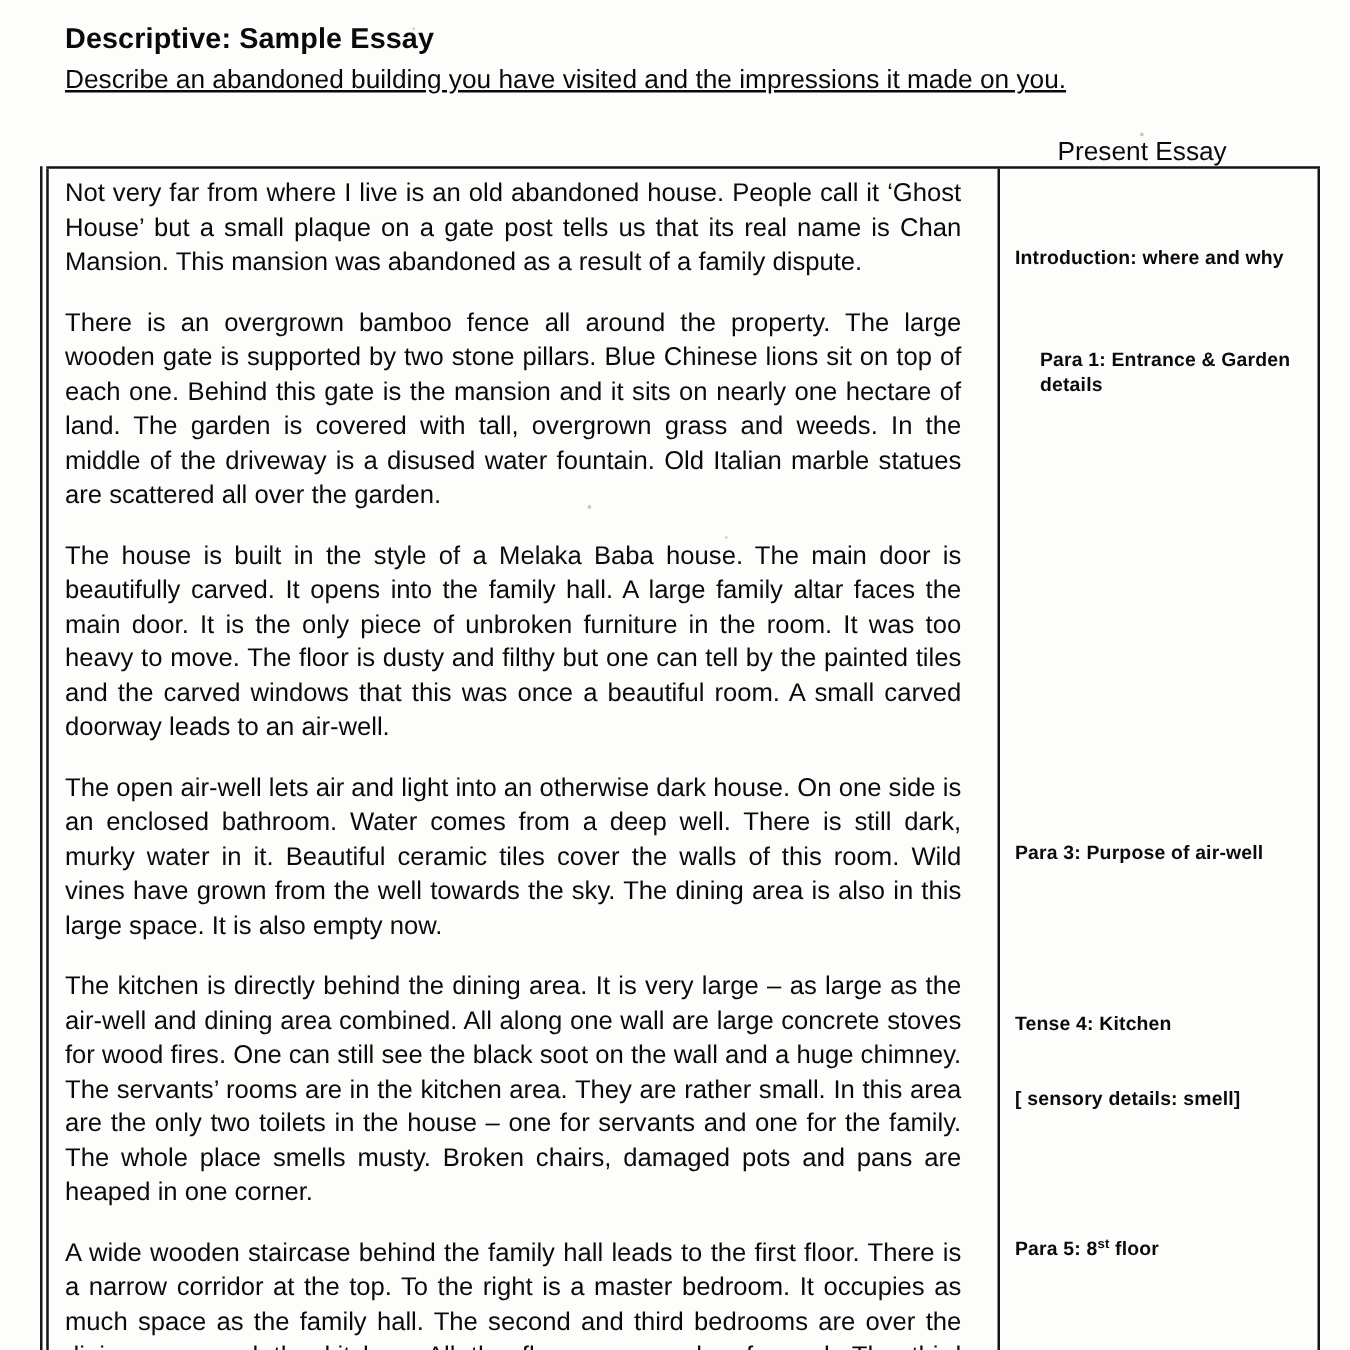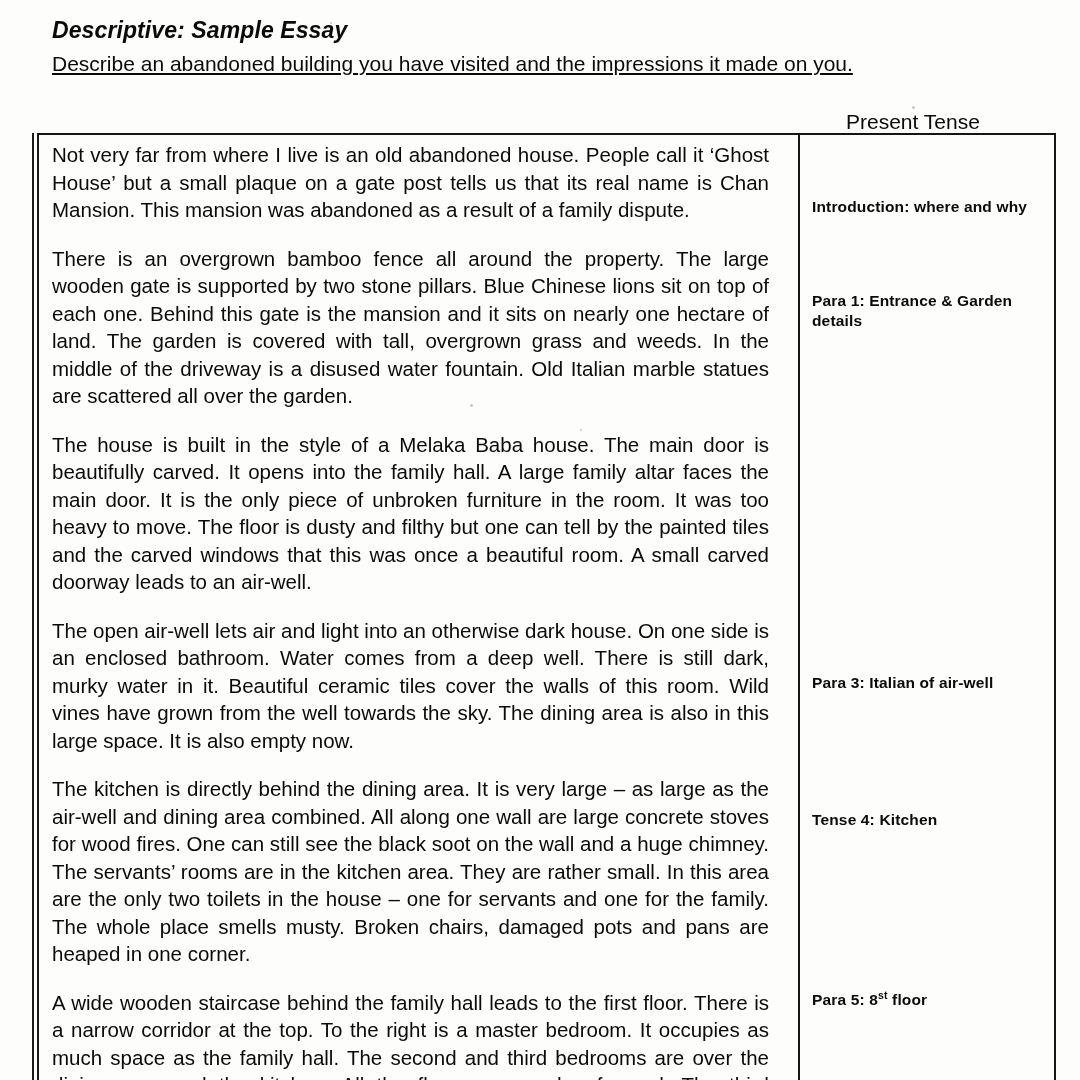--- a/index.html
+++ b/index.html
@@ -26,21 +26,20 @@
 
   
   .doc-title {
     position: absolute;
     left: 52px;
     top: 2px;
     font-size: 23px;
     font-weight: bold;
     letter-spacing: 0.1px;
     white-space: nowrap;
-    font-style: italic;
   }
   .doc-prompt {
     position: absolute;
     left: 52px;
     top: 52px;
     font-size: 21px;
     font-weight: normal;
     white-space: nowrap;
     text-decoration: underline;
   }
@@ -130,21 +129,21 @@
     letter-spacing: 0.15px;
   }
   .note sup {
     font-size: 10.5px;
     vertical-align: super;
     line-height: 0;
     margin-top: 14px;
   }
 
   .n-intro   { top: 26px; margin-top: 36px; }
-  .n-p1      { top: 156px; }
+  .n-p1      { top: 144px; margin-left: 20px; }
   .n-p1s     { top: 213px; }
   .n-p2      { top: 340px; }
   .n-p3      { top: 538px; }
   .n-p4      { top: 675px; }
   .n-p4s     { top: 735px; }
   .n-p5      { top: 855px; }
 
   
   .speck {
     position: absolute;
@@ -155,21 +154,21 @@
 </style>
 </head>
 <body>
 
 <div class="page">
 
   <h1 class="doc-title">Descriptive: Sample Essay</h1>
 
   <div class="doc-prompt">Describe an abandoned building you have visited and the impressions it made on you.</div>
 
-  <div class="tense-label">Present Tense</div>
+  <div class="tense-label">Present Essay</div>
 
   <div class="table-wrap">
 
     <div class="outer-rule"></div>
 
     <div class="table">
 
       <div class="col-left">
         <div class="essay">
           <p>Not very far from where I live is an old abandoned house. People call it ‘Ghost House’ but a small plaque on a gate post tells us that its real name is Chan Mansion. This mansion was abandoned as a result of a family dispute.</p>
@@ -183,24 +182,25 @@
 
       <div class="col-right">
         <div class="notes">
 
           <div class="note n-intro">Introduction: where and why</div>
 
           <div class="note n-p1">Para 1: Entrance &amp; Garden details</div>
 
 
 
-          <div class="note n-p3">Para 3: Italian of air-well</div>
+          <div class="note n-p3">Para 3: Purpose of air-well</div>
 
           <div class="note n-p4">Tense 4: Kitchen</div>
 
+          <div class="note n-p4s">[ sensory details: smell]</div>
 
           <div class="note n-p5"><span>Para 5: 8</span><sup>st</sup><span> floor</span></div>
 
         </div>
       </div>
 
     </div>
   </div>
 
   <span class="speck" style="left:470px;top:404px;width:3px;height:3px;"></span>

